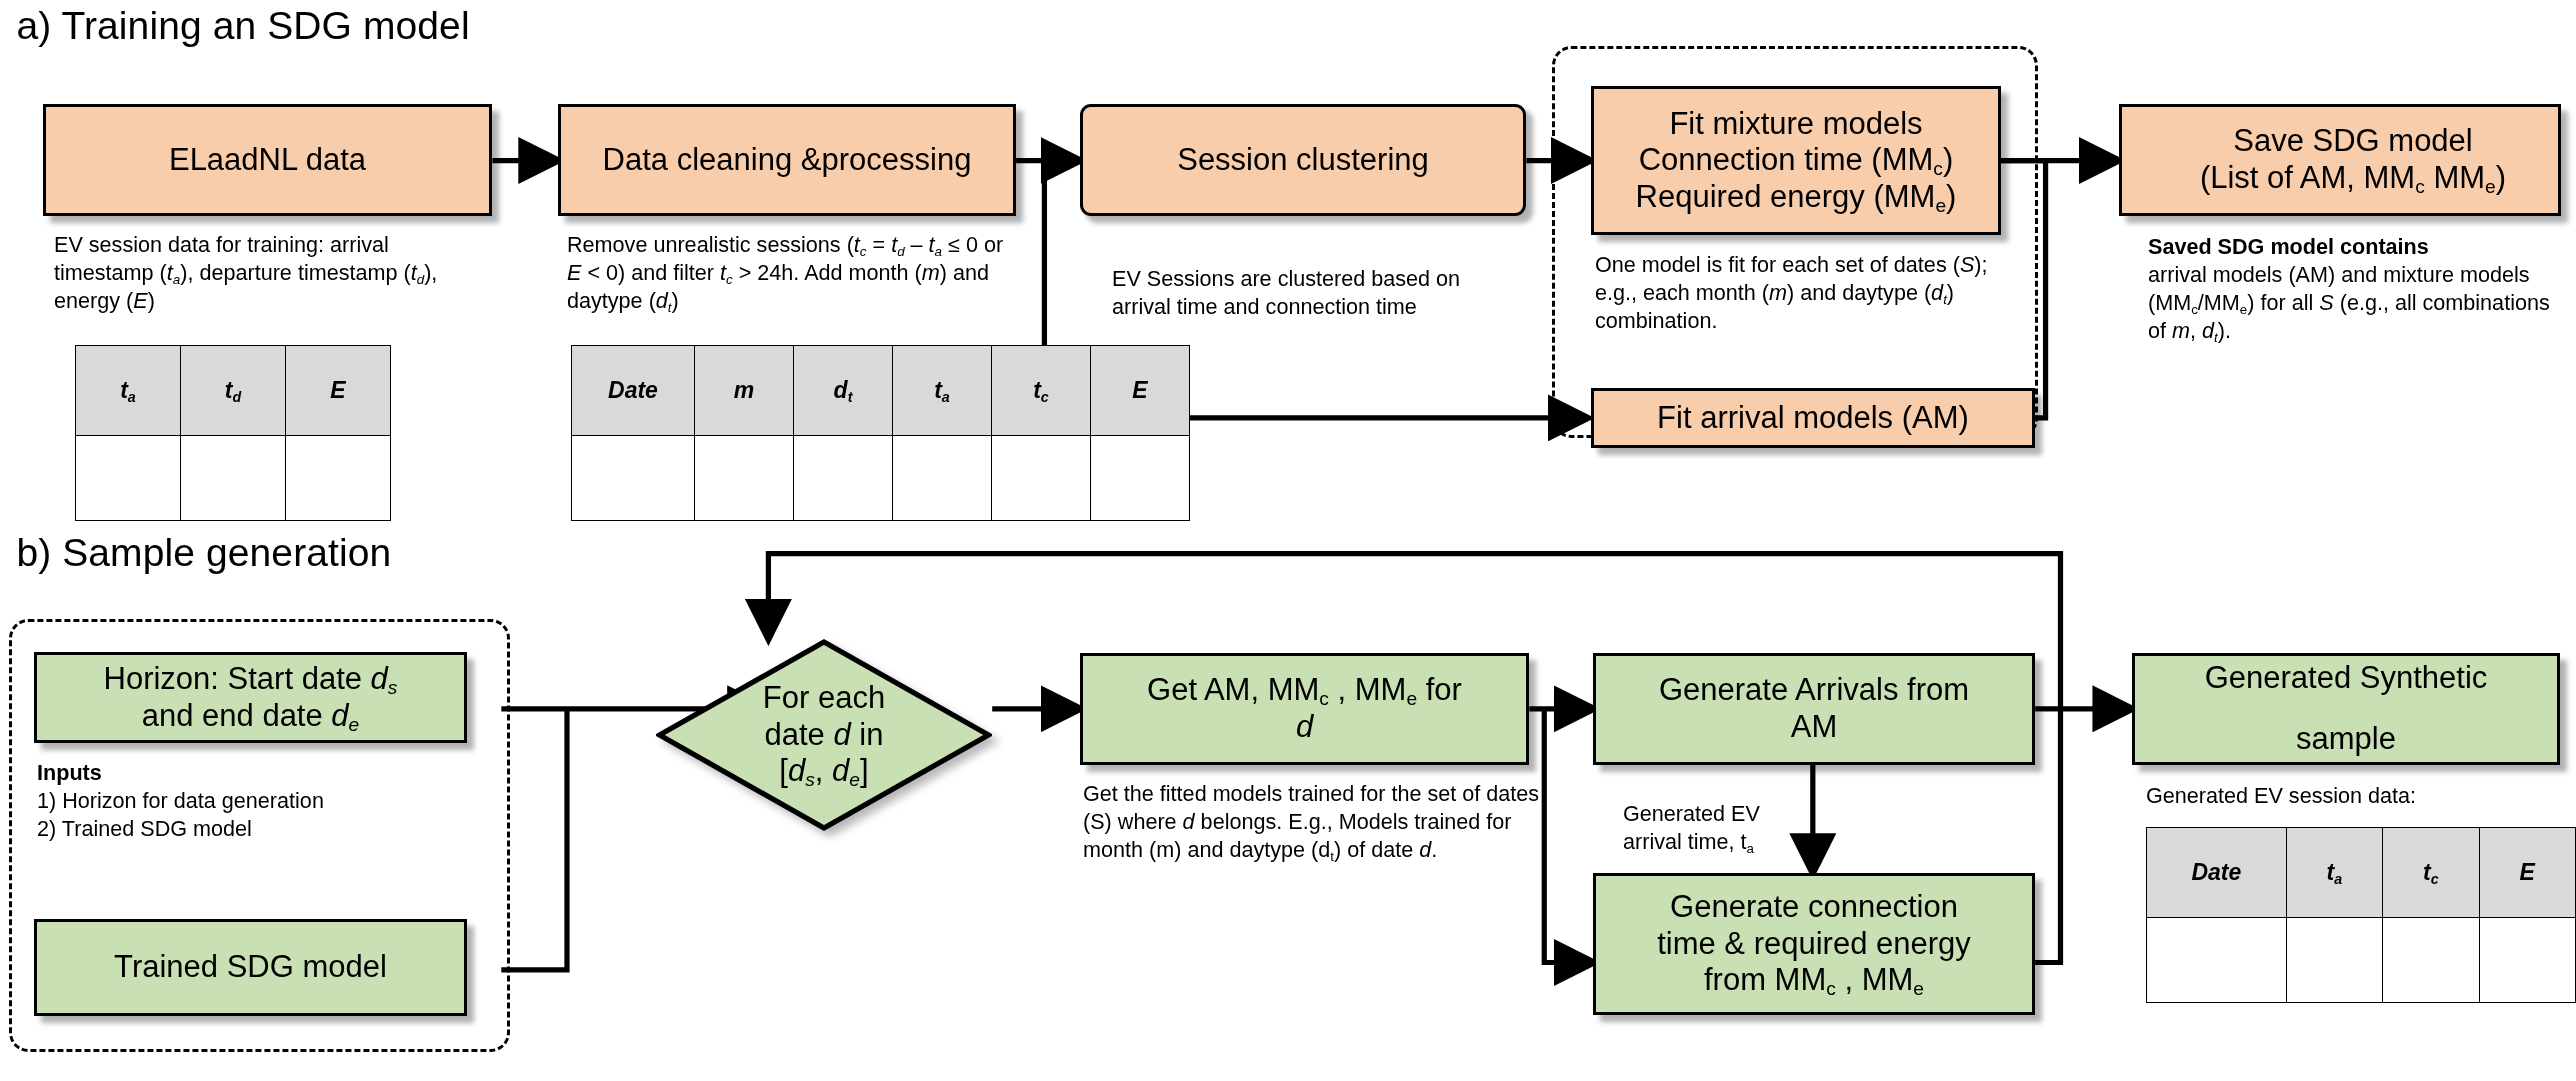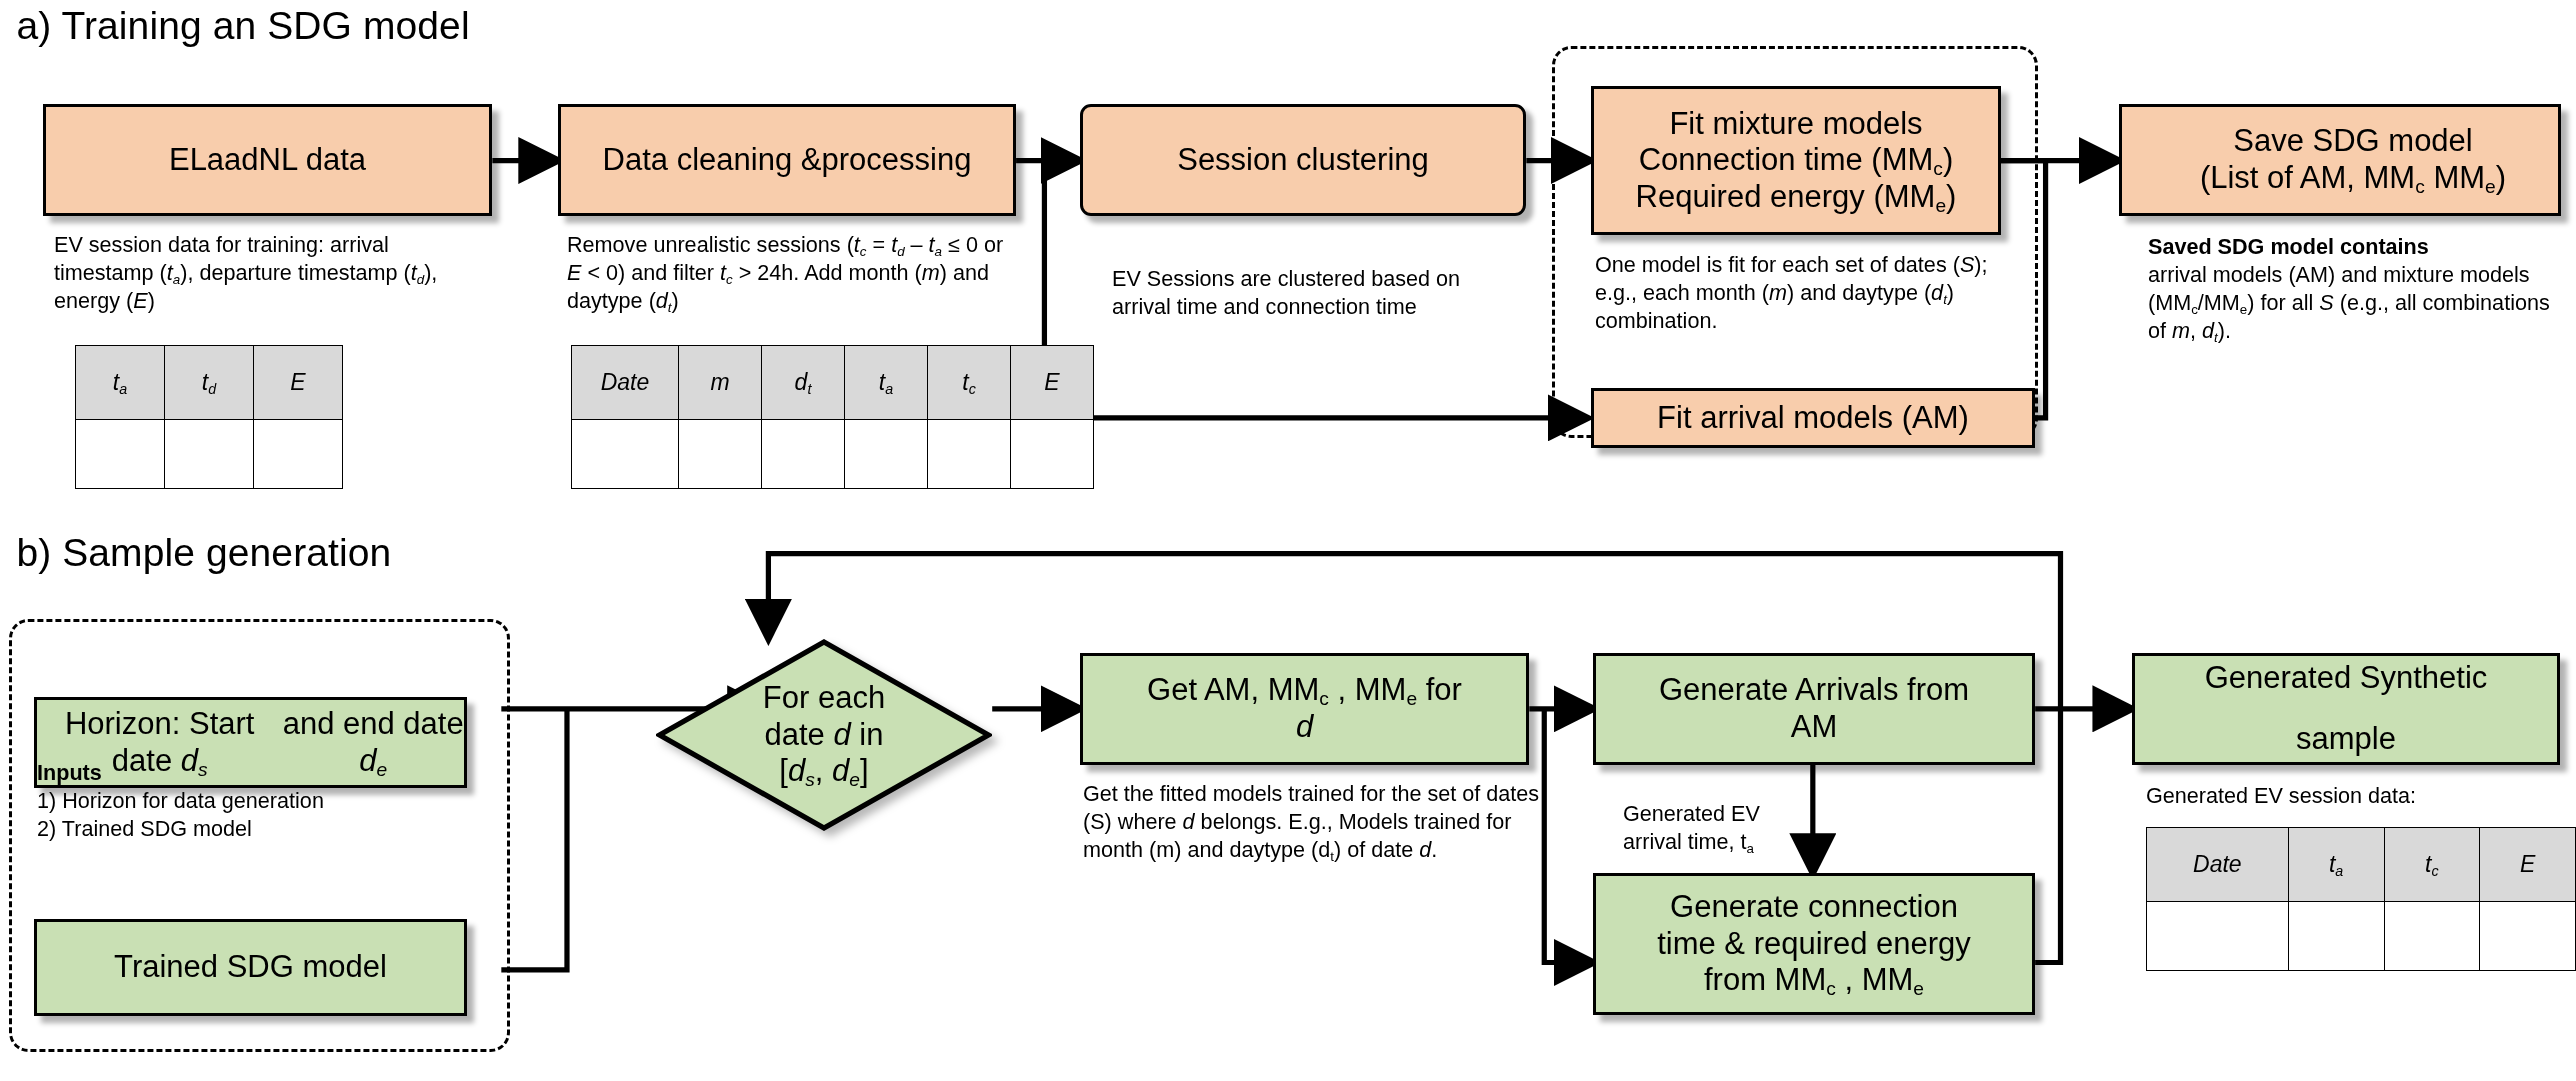--- a/index.html
+++ b/index.html
@@ -17,22 +17,22 @@
   .green{background:#c9e0b4;}
 
   .cap{position:absolute;font-size:21.6px;line-height:1.30;}
   .cap b{font-weight:bold;}
   i{font-style:italic;}
   sub{font-size:.62em;line-height:0;vertical-align:-.28em;}
 
   .dash{position:absolute;box-sizing:border-box;border:3.7px dashed #000;border-radius:19.4px;background:transparent;}
 
   table.grid{position:absolute;border-collapse:collapse;}
-  table.grid td{border:1.5px solid #000;height:42px;padding:8px;text-align:center;
-                font-size:23px;font-weight:normal;font-style:italic;}
+  table.grid td{border:1.5px solid #000;height:42px;padding:16px;text-align:center;
+                font-size:23px;font-weight:bold;font-style:italic;}
   table.grid tr.hd td{background:#d9d9d9;height:57px;}
   table.grid tr.bd td{background:#fff;height:52px;}
 
   .diamond{position:absolute;}
   .diamond .lbl{position:absolute;left:0;top:0;width:100%;height:100%;
       display:flex;align-items:center;justify-content:center;text-align:center;
       font-size:31px;line-height:1.18;}
 
   .alab{position:absolute;font-size:21.6px;line-height:1.3;}
 </style>
@@ -162,21 +162,21 @@
 
   <div class="cap" style="left:2134px;top:233px;width:418px;margin-left:14px;">
     <b>Saved SDG model contains</b><br>
     arrival models (AM) and mixture models (MM<sub>c</sub>/MM<sub>e</sub>) for all <i>S</i> (e.g., all combinations of <i>m</i>, <i>d<sub>t</sub></i>).
   </div>
 
   <div class="sect-title" style="left:16.4px;top:533px;">b) Sample generation</div>
 
   <div class="dash" style="left:9px;top:619px;width:501px;height:433px;"></div>
 
-  <div class="node green" style="left:34px;top:652px;width:433px;height:91px;flex-direction:row;margin-top:45px;">
+  <div class="node green" style="left:34px;top:652px;width:433px;height:91px;flex-direction:column;">
     <span>Horizon: Start date <i>d<sub>s</sub></i></span>
     <span>and end date <i>d<sub>e</sub></i></span>
   </div>
 
   <div class="cap" style="left:37px;top:759px;width:448px;">
     <b>Inputs</b><br>
     <span>1) Horizon for data generation</span><br>
     <span>2) Trained SDG model</span>
   </div>
 

